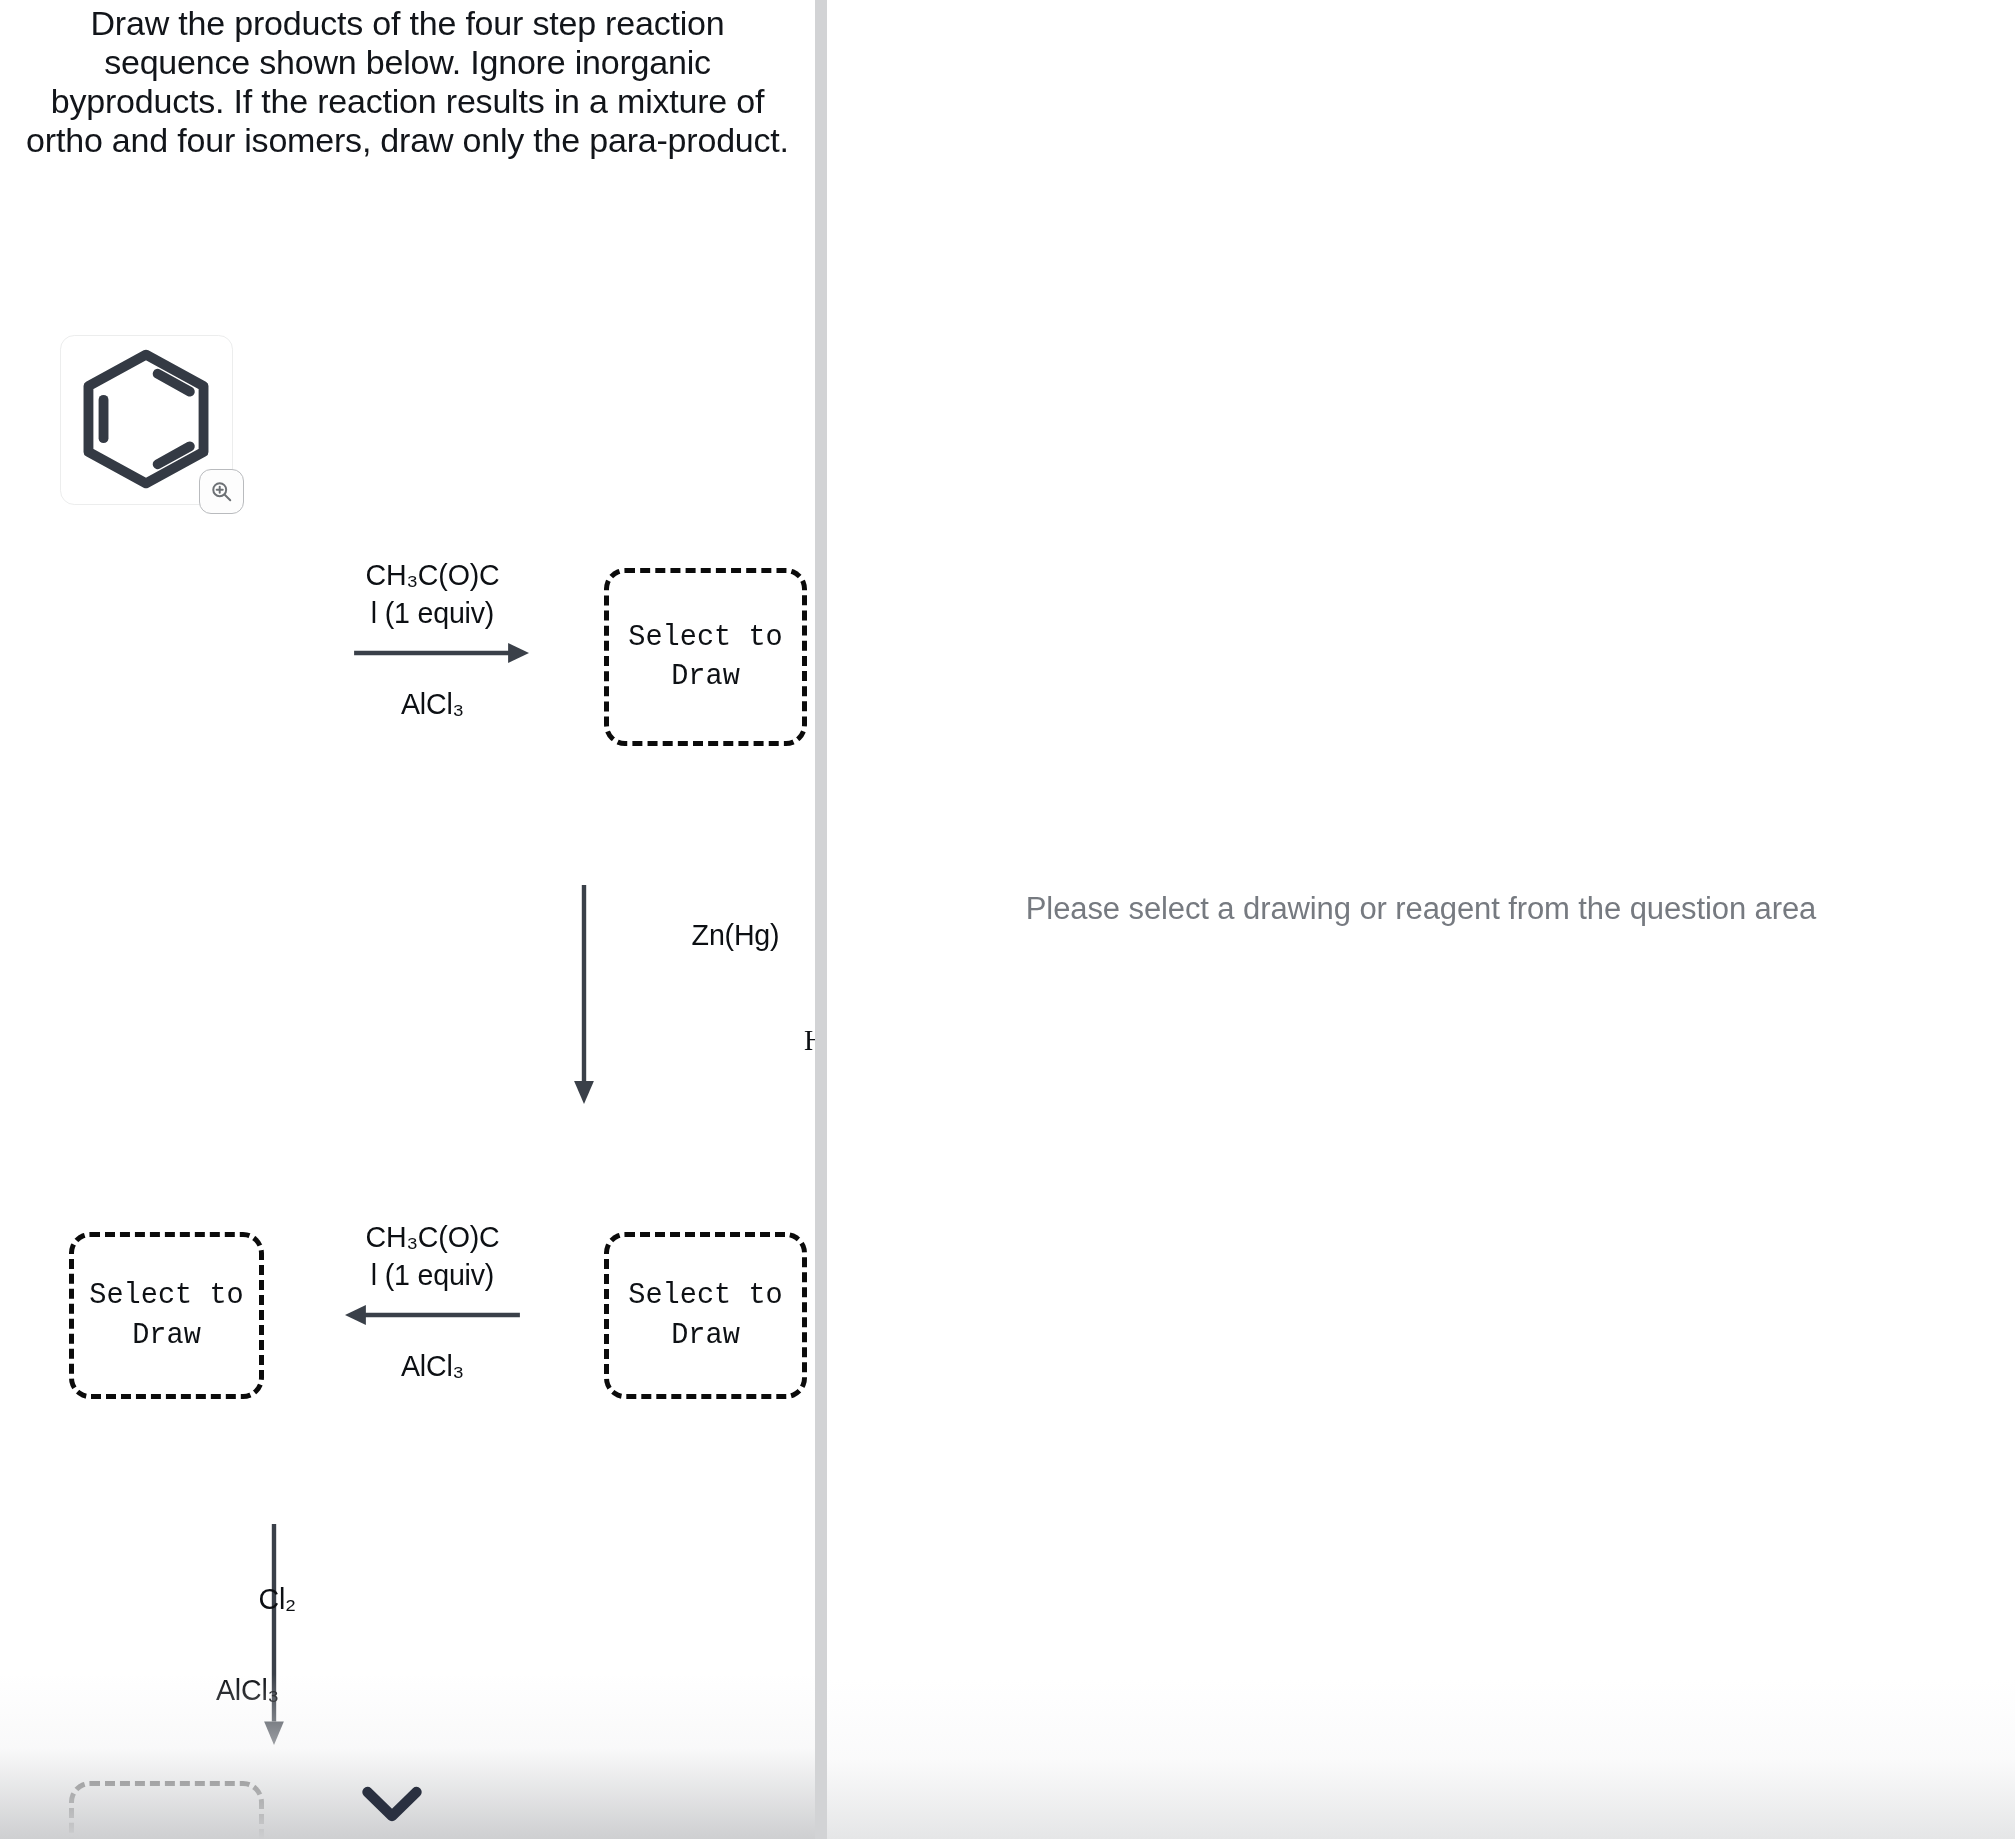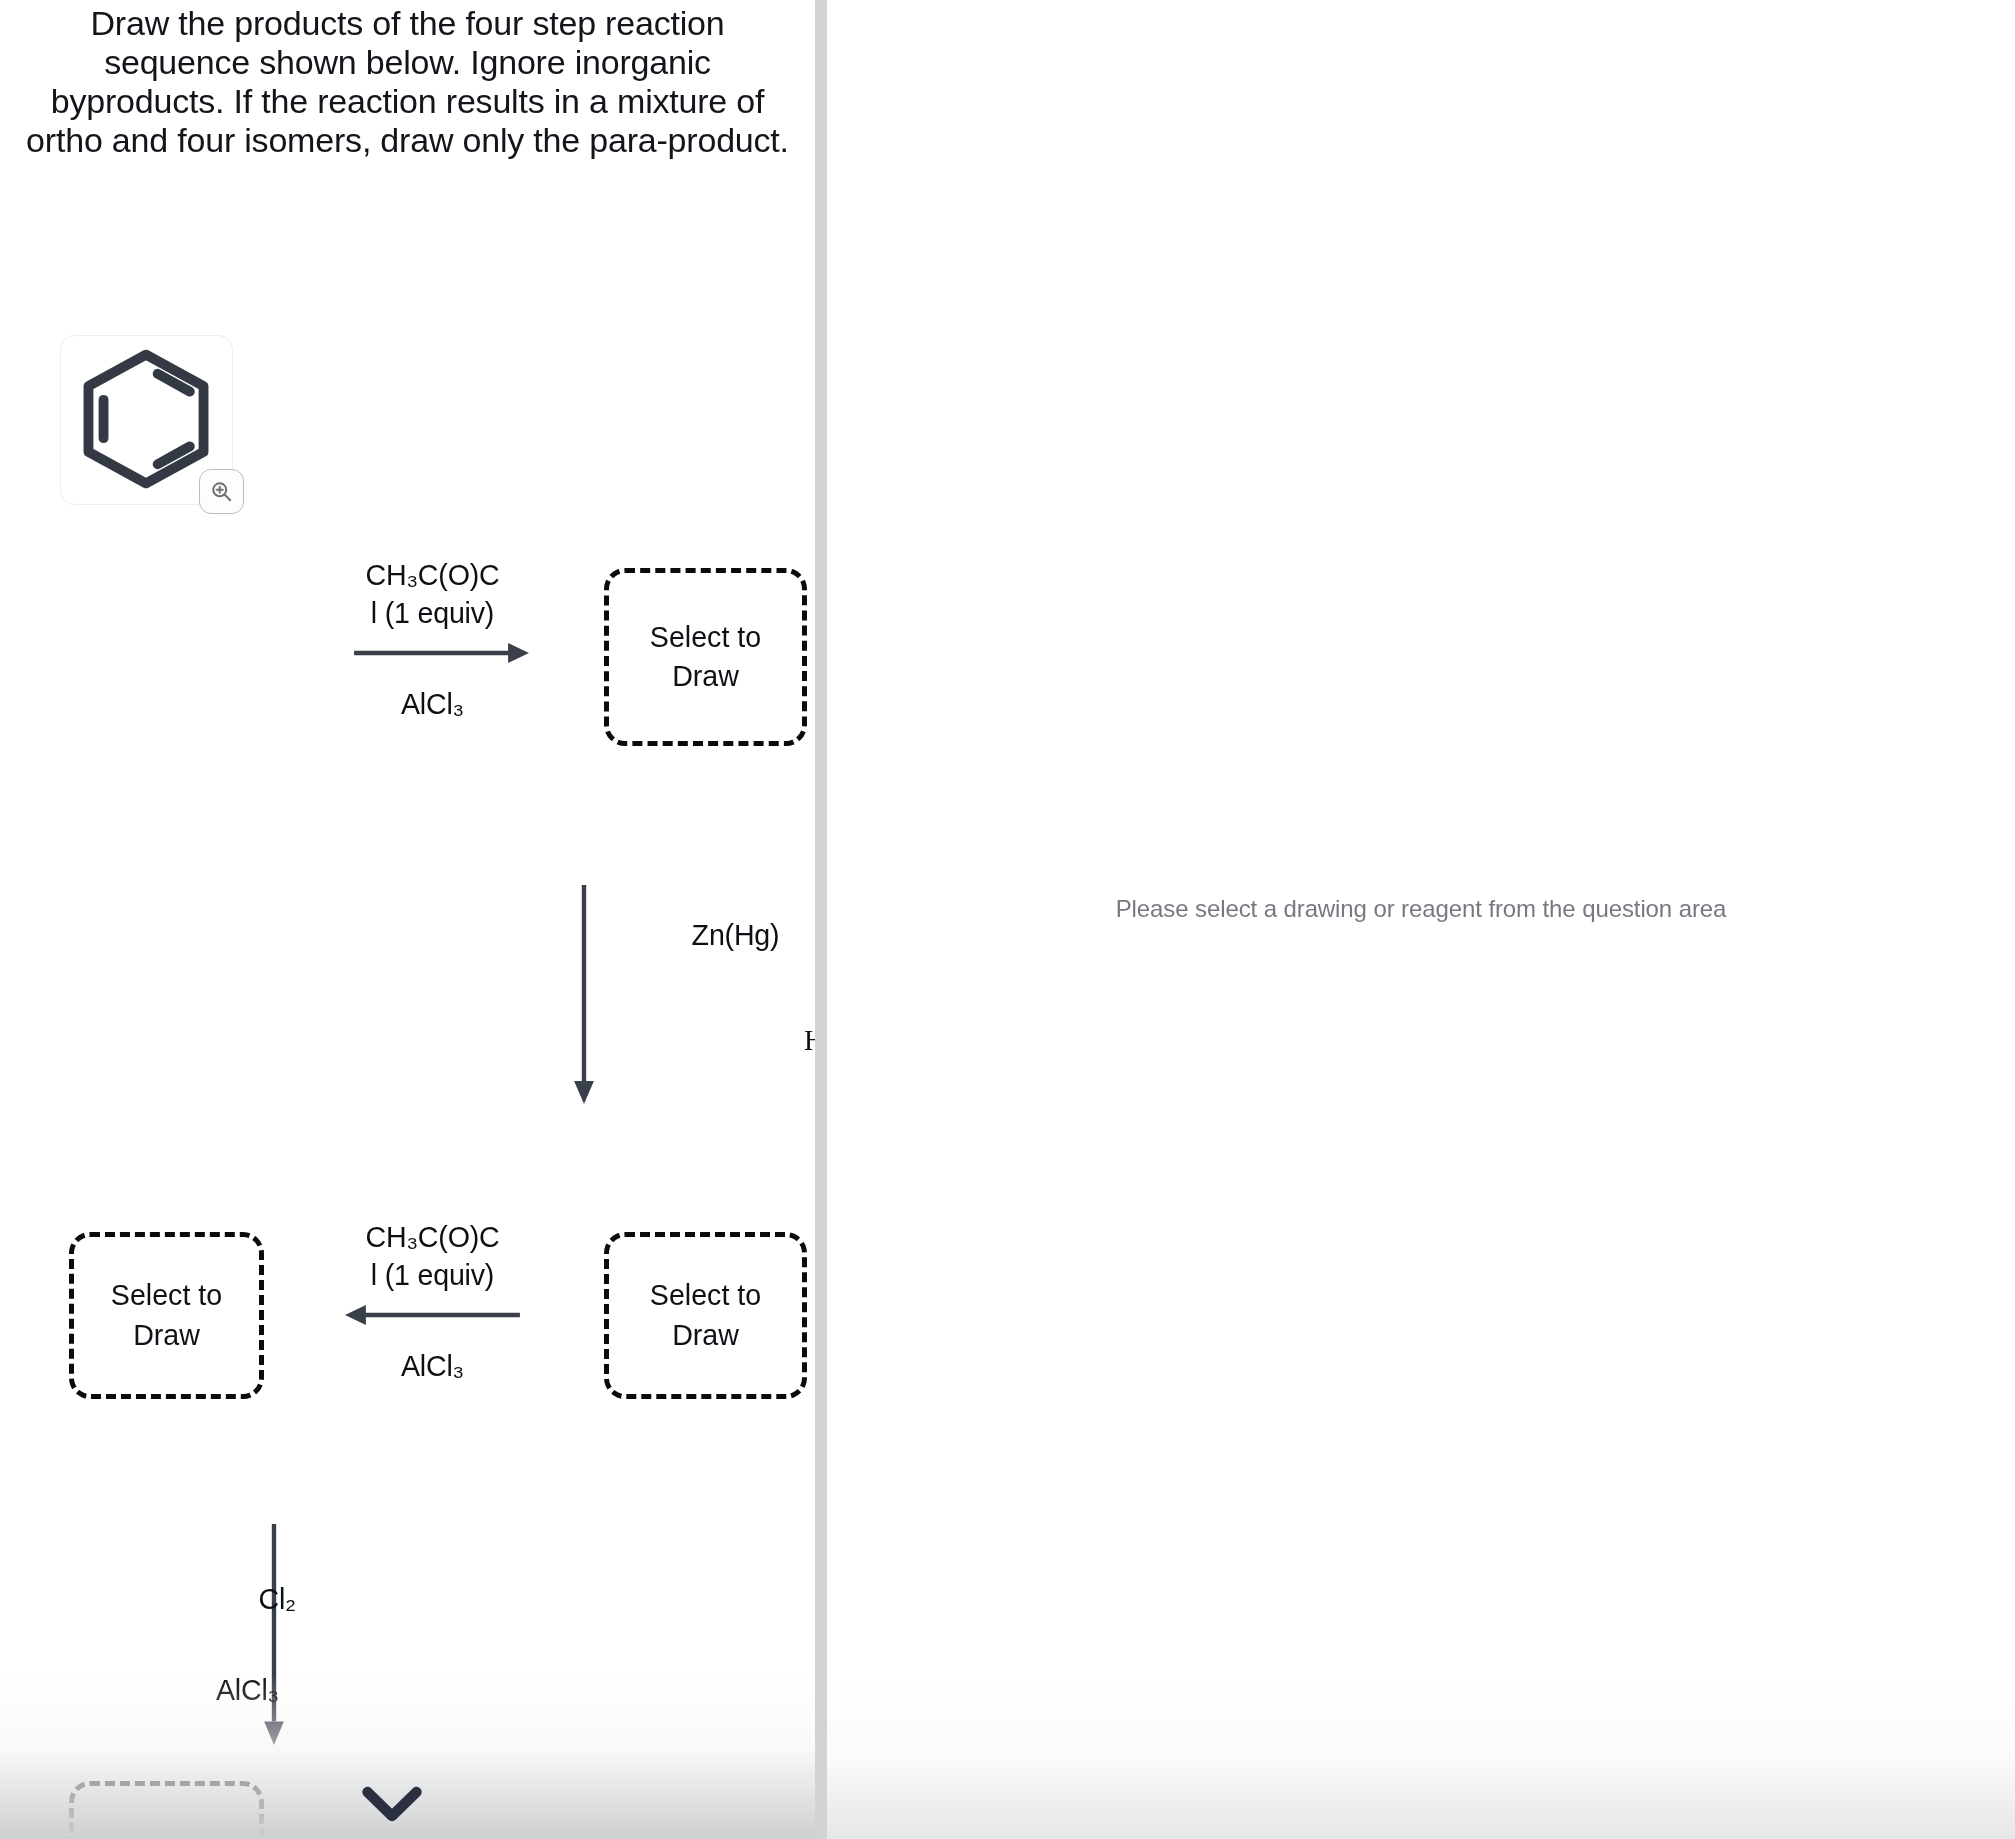--- a/index.html
+++ b/index.html
@@ -90,20 +90,21 @@
     align-items: center;
     justify-content: center;
   }
   .dashed-box .dbl {
     text-align: center;
     font-size: 28.6px;
     line-height: 1.38;
     color: #0e1115;
     width: 100%;
     padding: 0 5.5px;
+    font-family: Liberation Mono, monospace;
   }
 
   
   .arrow-h { position: absolute; }
   .arrow-v { position: absolute; }
 
   
   .reagent {
     position: absolute;
     font-size: 28.6px;
@@ -139,21 +140,21 @@
     height: 1839px;
     background: #ffffff;
     overflow: hidden;
   }
   #canvas-empty-msg {
     position: absolute;
     left: 0; right: 0;
     top: 909px;
     transform: translateY(-50%);
     text-align: center;
-    font-size: 24px;
+    font-size: 31px;
     color: #767a80;
     letter-spacing: -0.1px;
   }
   #canvas-pane-fade {
     position: absolute;
     left: 0; right: 0; bottom: 0;
     height: 159px;
     background: linear-gradient(to bottom, rgba(255,255,255,0) 0%, rgba(247,247,248,0.6) 50%, rgba(229,230,231,1) 100%);
     pointer-events: none;
   }

